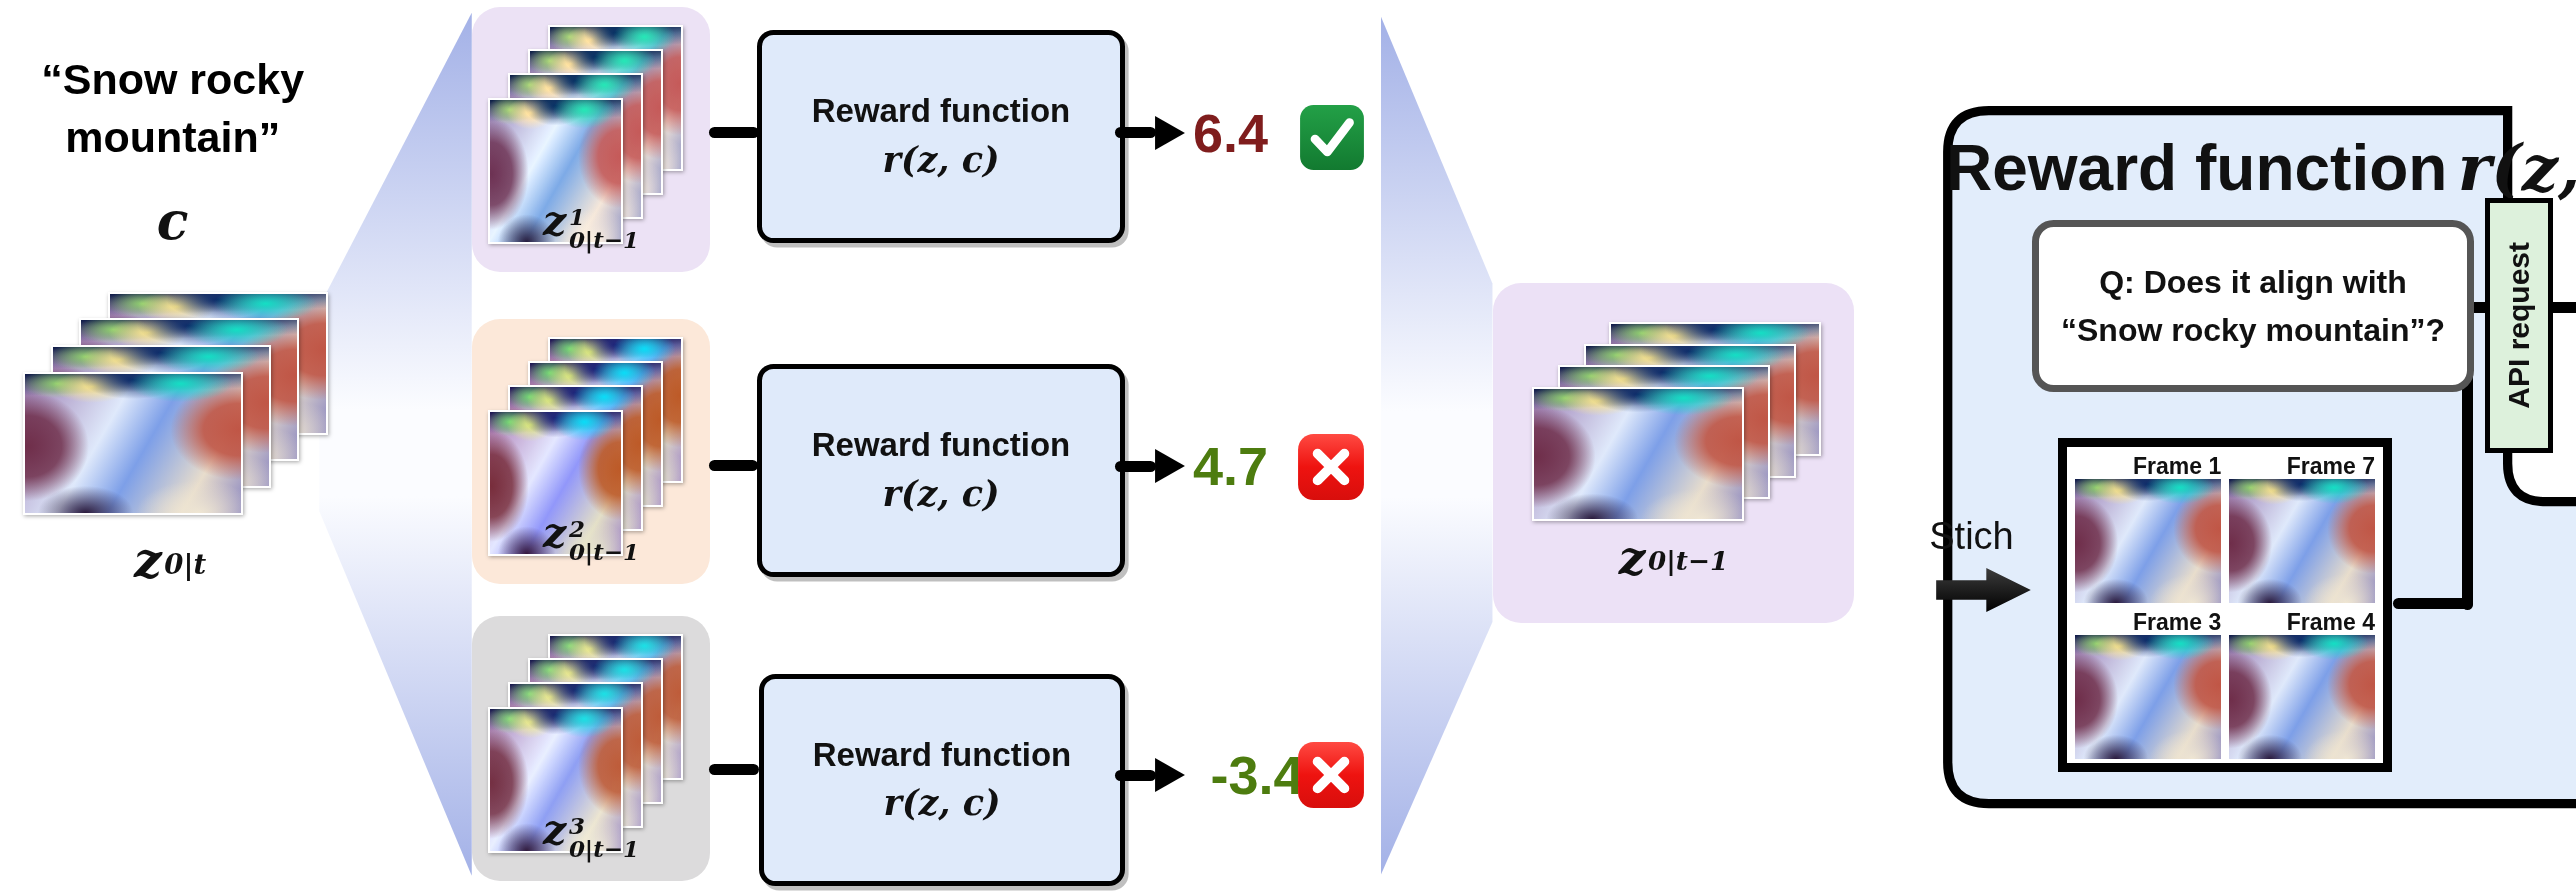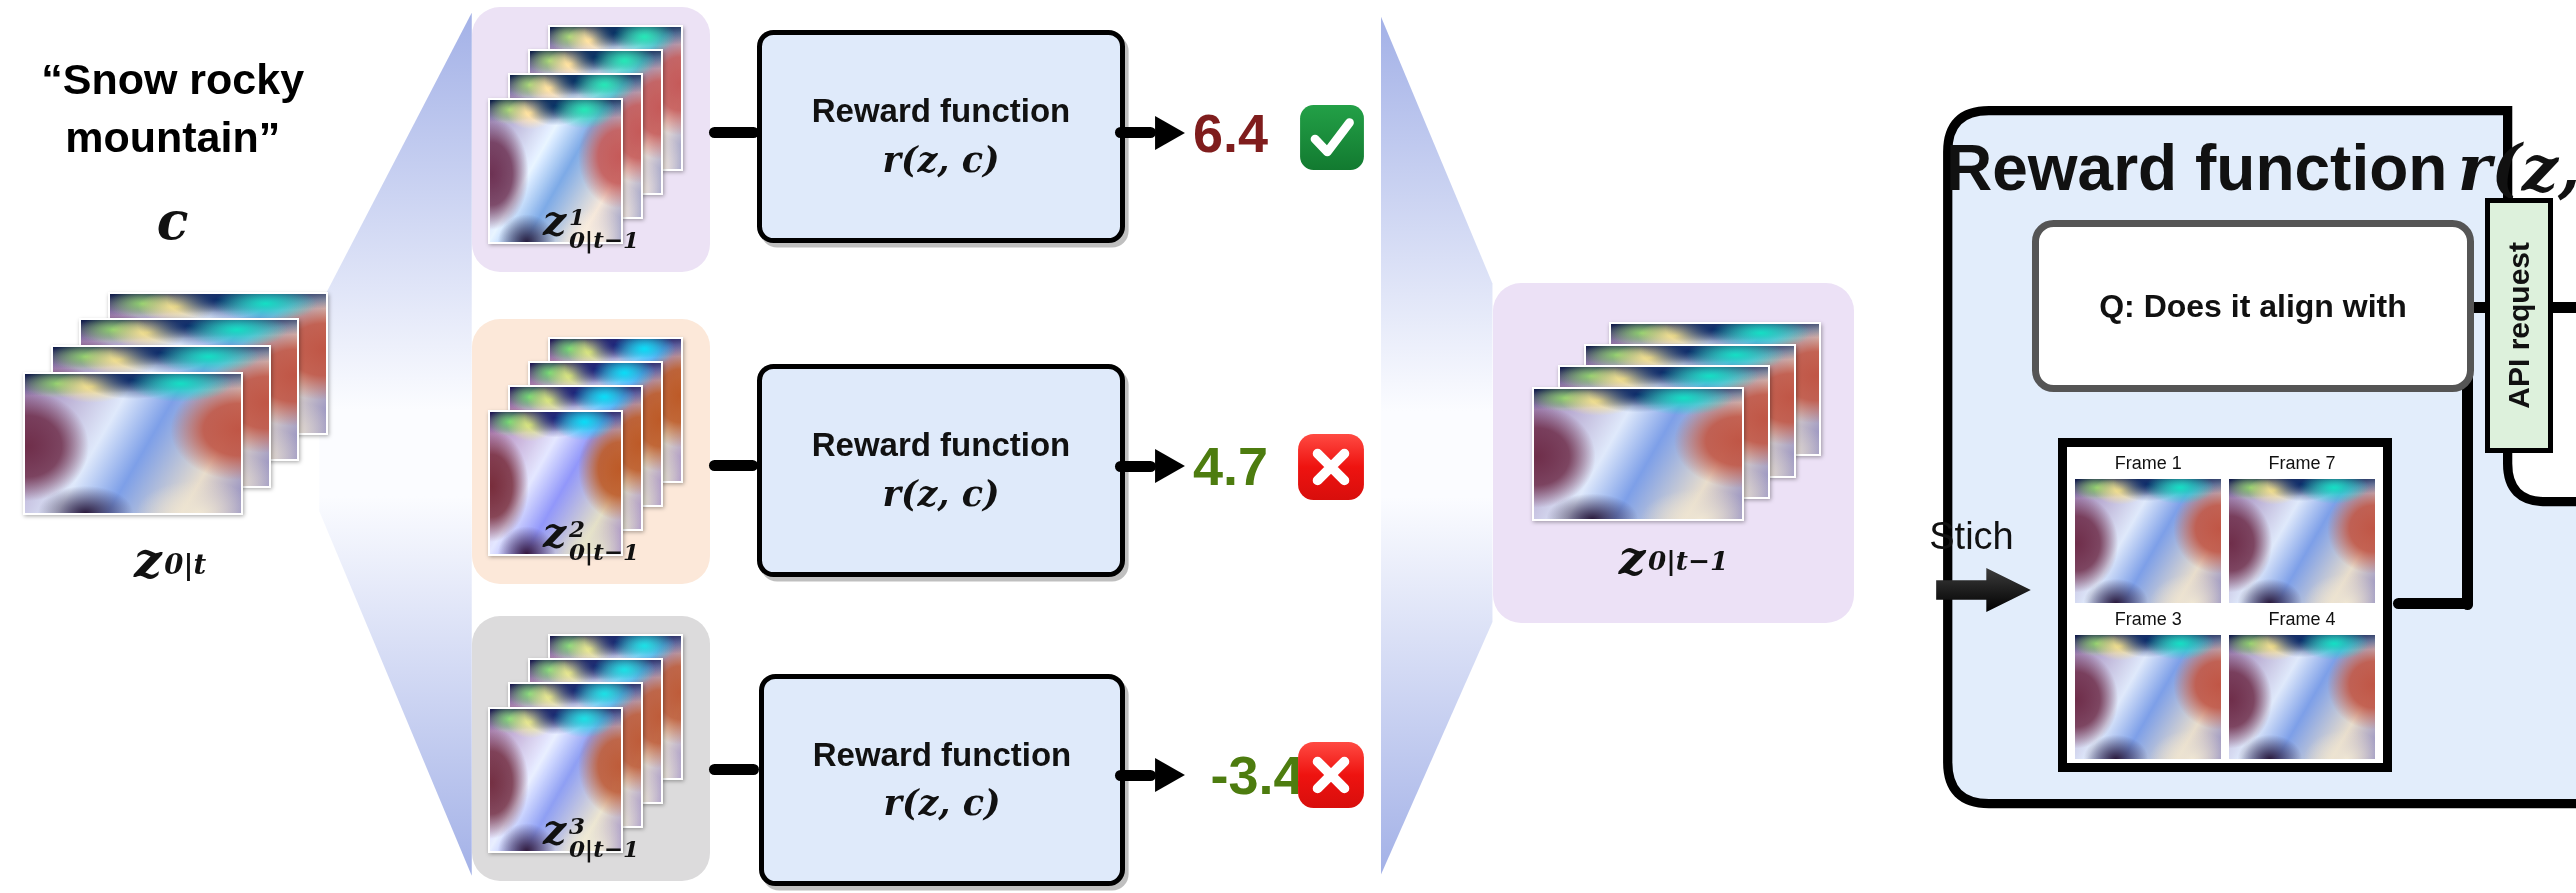--- a/index.html
+++ b/index.html
@@ -44,21 +44,21 @@
   .score.red{color:#7f1d1d;}
 
   
   .panel-title{font-size:64px;font-weight:bold;white-space:nowrap;}
   .panel-title .fml{font-family:"DejaVu Serif",serif;font-style:italic;font-weight:bold;margin-left:10.3px;}
   .qa-box{background:#fff;border:7.2px solid #555;border-radius:21.6px;display:flex;flex-direction:column;justify-content:center;align-items:center;}
   .q-line{font-size:32px;font-weight:bold;line-height:1.5;}
   .green-box{background:#ddf1dc;border:5.2px solid #000;display:flex;justify-content:center;align-items:center;}
   .api-text{writing-mode:vertical-rl;transform:rotate(180deg);font-size:30px;font-weight:bold;}
   .grid-box{background:#fff;border:9.3px solid #000;}
-  .frame-label{font-size:18px;font-weight:normal;text-align:center;}
+  .frame-label{font-size:23px;font-weight:bold;text-align:right;}
   .grid-img{position:absolute;}
   .stich{font-size:38px;font-weight:normal;text-align:center;}
 </style>
 </head>
 <body>
 
 <div class="canvas">
 
   <div class="abs prompt-line" style="left:7.7px;top:58px;">“Snow rocky</div>
   <div class="abs prompt-line" style="left:7.7px;top:116px;">mountain”</div>
@@ -237,20 +237,21 @@
   <div class="abs panel-title" style="left:1946px;top:130px;">
     <span>Reward function</span><span class="fml">r(z, c)</span>
   </div>
 
   <div class="abs connector" style="left:2393px;top:302px;width:212px;height:11.3px;"></div>
   <div class="abs connector" style="left:2462px;top:302px;width:11.3px;height:308px;"></div>
   <div class="abs connector" style="left:2393px;top:598px;width:80px;height:11.3px;"></div>
 
   <div class="abs qa-box" style="left:1995px;top:220px;width:428px;height:158px;margin-left:37px;">
     <div class="q-line">Q: Does it align with</div>
+    <div class="q-line">“Snow rocky mountain”?</div>
   </div>
 
   <div class="abs grid-box" style="left:2058px;top:438px;width:316px;height:316px;">
     <div class="abs frame-label" style="left:8.2px;top:6.2px;width:146px;">Frame 1</div>
     <div class="abs frame-label" style="left:162px;top:6.2px;width:146px;">Frame 7</div>
     <div class="abs grid-img mtn" style="left:8.2px;top:32px;width:146px;height:124px;"></div>
     <div class="abs grid-img mtn" style="left:162px;top:32px;width:146px;height:124px;"></div>
     <div class="abs frame-label" style="left:8.2px;top:162px;width:146px;">Frame 3</div>
     <div class="abs frame-label" style="left:162px;top:162px;width:146px;">Frame 4</div>
     <div class="abs grid-img mtn" style="left:8.2px;top:188px;width:146px;height:124px;"></div>

